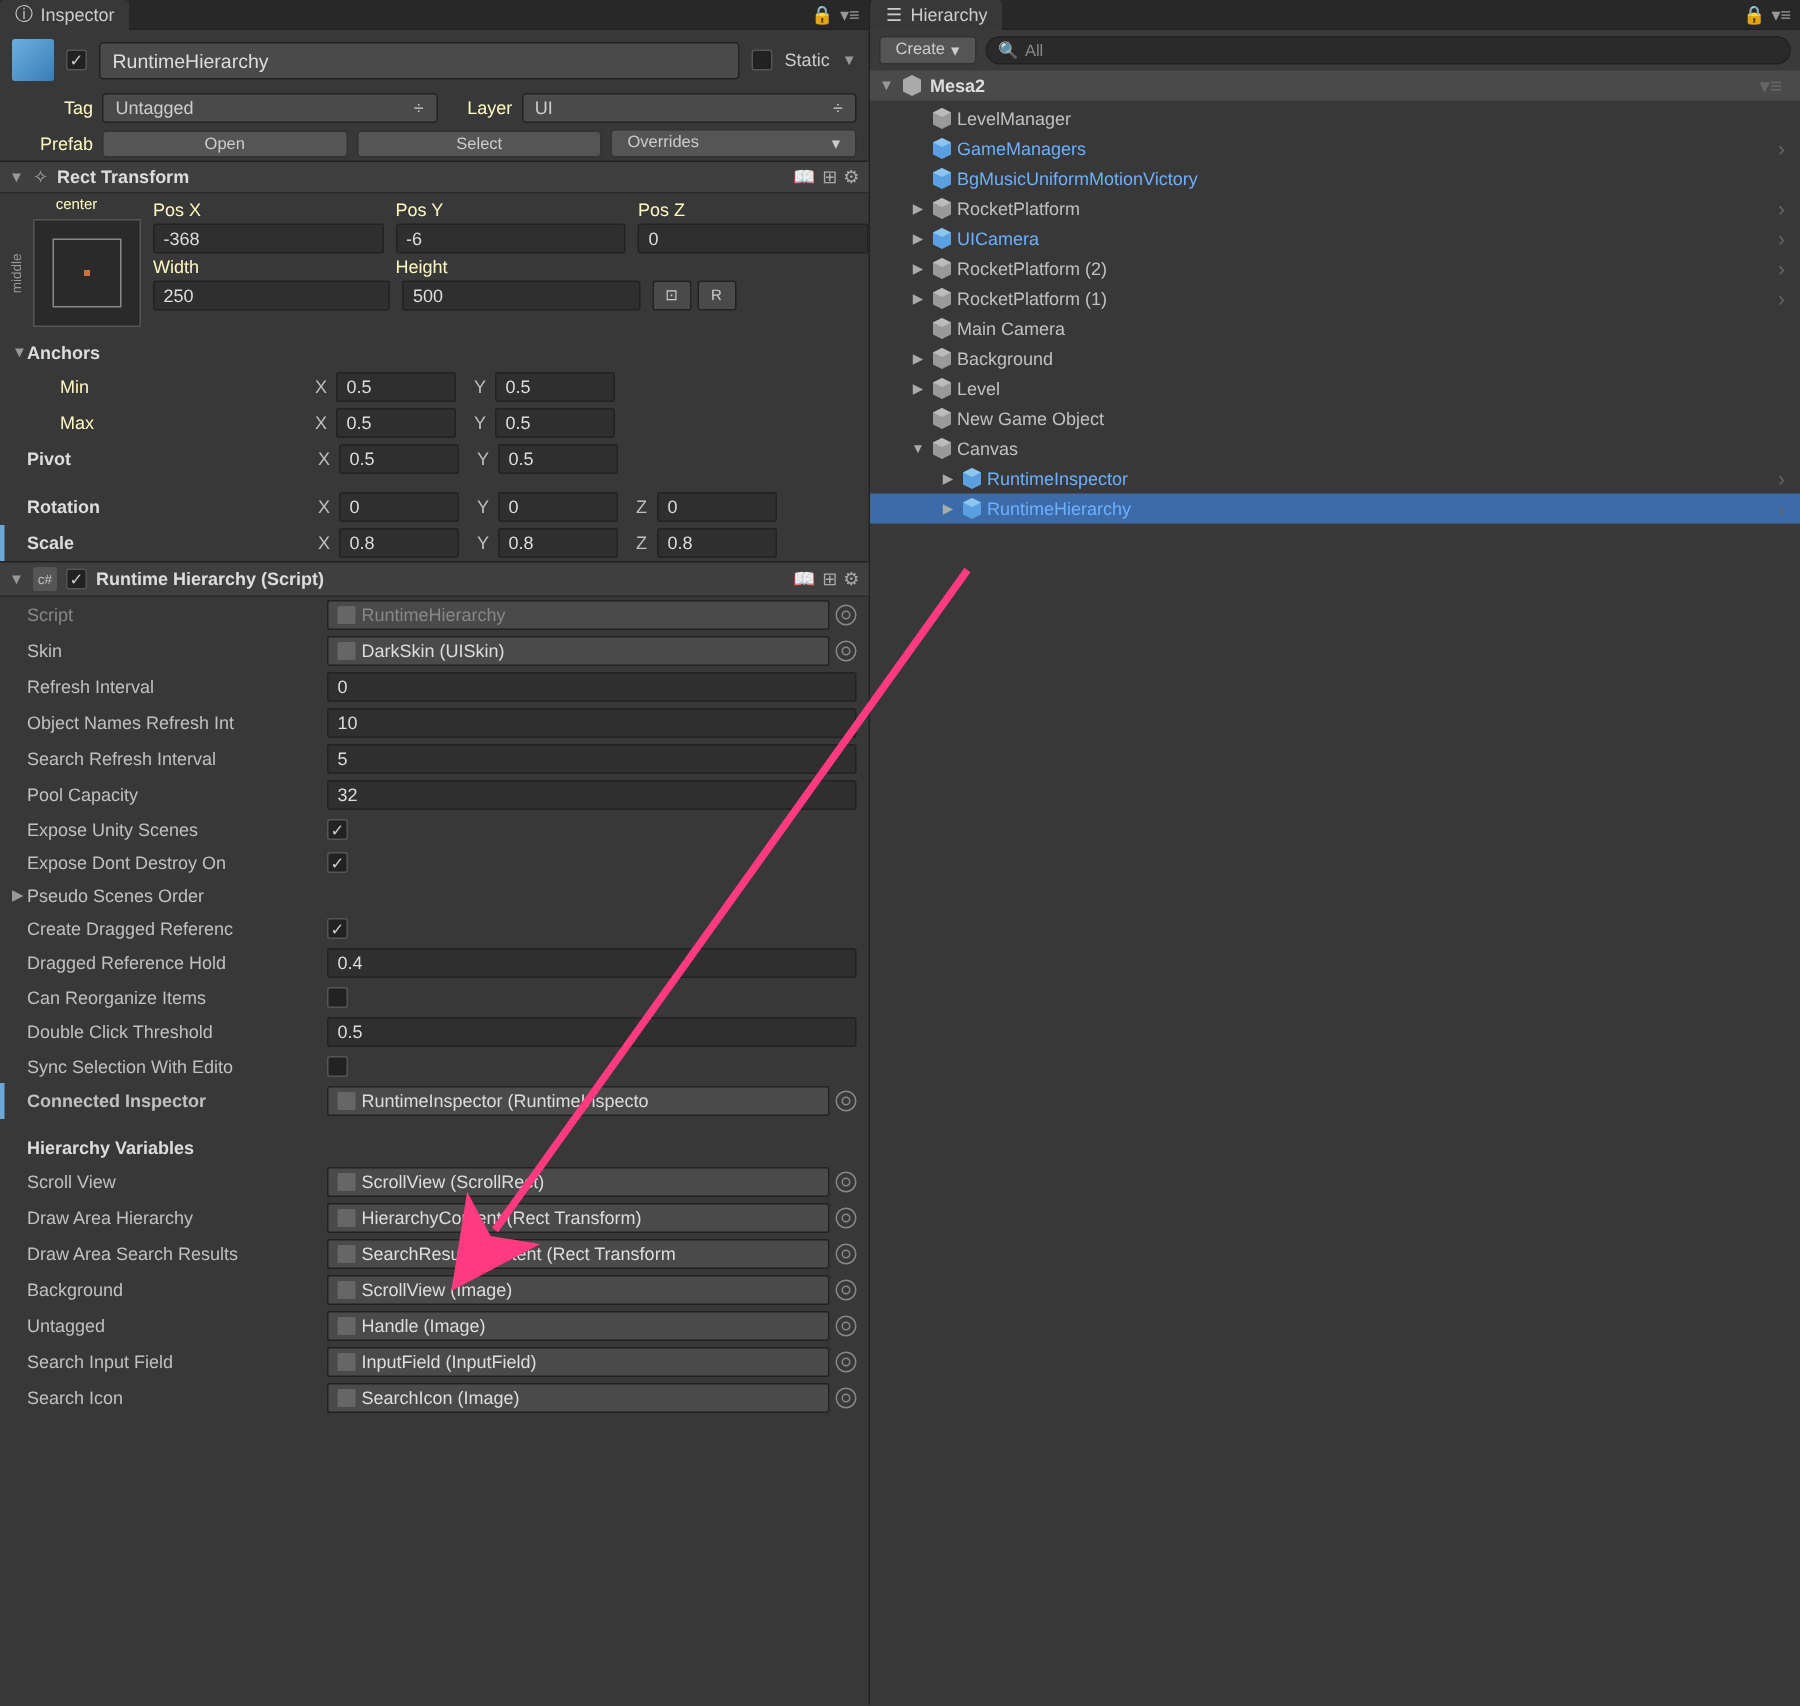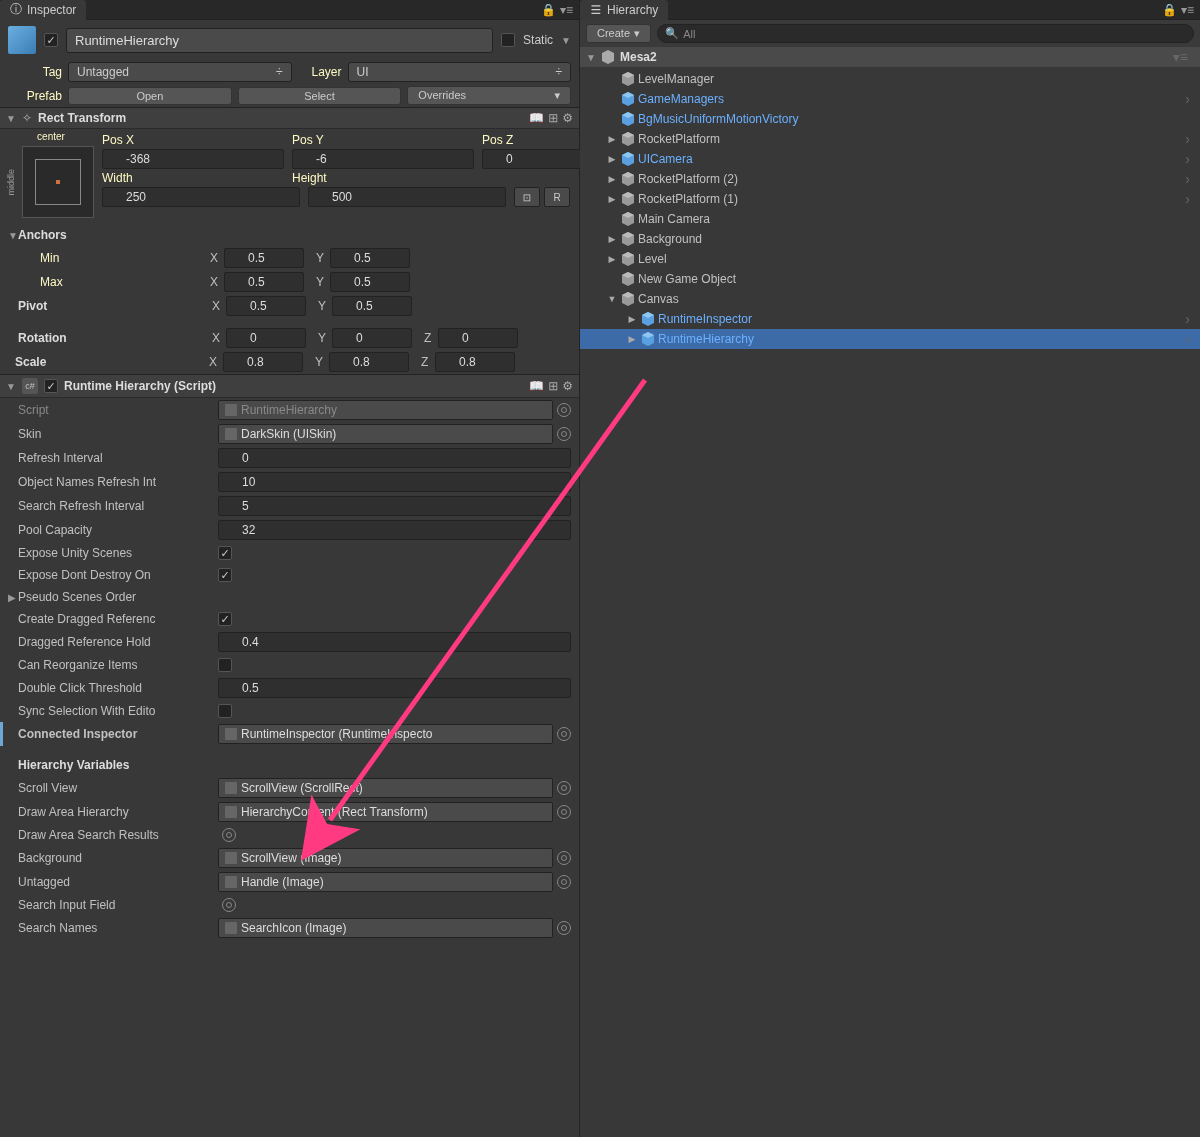--- a/index.html
+++ b/index.html
@@ -26,21 +26,21 @@
 .button-small { background: #555; border: 1px solid #333; border-radius: 3px; padding: 2px 10px; color: #ccc; font-size: 11px; text-align: center; }
 .section-header { display: flex; align-items: center; background: #3f3f3f; padding: 3px 6px; gap: 6px; border-top: 1px solid #222; border-bottom: 1px solid #2a2a2a; }
 .foldout { width: 10px; color: #999; cursor: pointer; font-size: 10px; }
 .component-icon { width: 16px; height: 16px; background: #555; border-radius: 2px; display: inline-flex; align-items: center; justify-content: center; font-size: 9px; }
 .section-title { flex: 1; font-weight: bold; color: #ddd; }
 .section-icons { display: flex; gap: 4px; color: #aaa; }
 .anchor-widget { width: 72px; height: 72px; background: #2a2a2a; border: 1px solid #555; position: relative; margin: 4px; }
 .anchor-widget::before { content: ''; position: absolute; inset: 12px; border: 1px solid #888; }
 .anchor-widget::after { content: ''; position: absolute; left: 50%; top: 50%; width: 4px; height: 4px; background: #d07040; transform: translate(-50%,-50%); }
 .vert-label { writing-mode: vertical-rl; transform: rotate(180deg); font-size: 9px; color: #999; padding: 2px; }
-.input-field { background: #2f2f2f; border: 1px solid #222; border-radius: 2px; padding: 2px 23px; color: #ddd; font-size: 12px; min-width: 0; }
+.input-field { background: #2f2f2f; border: 1px solid #222; border-radius: 2px; padding: 2px 6px; color: #ddd; font-size: 12px; min-width: 0; }
 .coord-label { color: #c0c0c0; font-size: 12px; width: 14px; }
 .prop-row { display: flex; align-items: center; padding: 2px 8px 2px 18px; min-height: 22px; }
 .prop-label { width: 200px; color: #c0c0c0; font-size: 12px; overflow: hidden; white-space: nowrap; }
 .prop-value { flex: 1; }
 .object-field { background: #4a4a4a; border: 1px solid #222; border-radius: 2px; padding: 2px 6px; color: #ddd; font-size: 12px; display: flex; align-items: center; gap: 4px; }
 .object-field-icon { width: 12px; height: 12px; background: #666; border-radius: 1px; }
 .circle-btn { width: 14px; height: 14px; border: 1px solid #888; border-radius: 50%; margin-left: 4px; position: relative; }
 .circle-btn::after { content: ''; position: absolute; inset: 3px; border: 1px solid #888; border-radius: 50%; }
 .blue-bar { width: 3px; background: #6ba8d6; align-self: stretch; }
 .hierarchy-toolbar { display: flex; align-items: center; padding: 4px 6px; gap: 6px; background: #3a3a3a; }
@@ -186,21 +186,21 @@
   <div style="height:8px"></div>
   <div class="prop-row">
     <span class="label label-bold" style="width:194px">Rotation</span>
     <span class="coord-label">X</span>
       <input class="input-field" style="width: 80px;" value="0">
     <span class="coord-label" style="margin-left:12px">Y</span>
       <input class="input-field" style="width: 80px;" value="0">
     <span class="coord-label" style="margin-left:12px">Z</span>
       <input class="input-field" style="width: 80px;" value="0">
   </div>
-  <div style="display:flex;align-items:stretch;flex-direction:column;">
+  <div style="display:flex;align-items:stretch;">
     <div class="blue-bar"></div>
     <div class="prop-row" style="flex:1;padding-left:15px">
       <span class="label label-bold" style="width:194px">Scale</span>
       <span class="coord-label">X</span>
         <input class="input-field" style="width: 80px;" value="0.8">
       <span class="coord-label" style="margin-left:12px">Y</span>
         <input class="input-field" style="width: 80px;" value="0.8">
       <span class="coord-label" style="margin-left:12px">Z</span>
         <input class="input-field" style="width: 80px;" value="0.8">
     </div>
@@ -310,44 +310,52 @@
   <div class="prop-row">
       <span class="prop-label">Draw Area Hierarchy</span>
       <div class="object-field prop-value">
         <span class="object-field-icon"></span>
         <span>HierarchyContent (Rect Transform)</span>
       </div>
       <span class="circle-btn"></span>
     </div>
   <div class="prop-row">
       <span class="prop-label">Draw Area Search Results</span>
+      <div class="object-field prop-value">
+        <span class="object-field-icon"></span>
+        <span>SearchResultsContent (Rect Transform</span>
+      </div>
       <span class="circle-btn"></span>
     </div>
   <div class="prop-row">
       <span class="prop-label">Background</span>
       <div class="object-field prop-value">
         <span class="object-field-icon"></span>
         <span>ScrollView (Image)</span>
       </div>
       <span class="circle-btn"></span>
     </div>
   <div class="prop-row">
       <span class="prop-label">Untagged</span>
       <div class="object-field prop-value">
         <span class="object-field-icon"></span>
         <span>Handle (Image)</span>
       </div>
       <span class="circle-btn"></span>
     </div>
   <div class="prop-row">
       <span class="prop-label">Search Input Field</span>
-      <span class="circle-btn"></span>
-    </div>
-  <div class="prop-row">
-      <span class="prop-label">Search Names</span>
+      <div class="object-field prop-value">
+        <span class="object-field-icon"></span>
+        <span>InputField (InputField)</span>
+      </div>
+      <span class="circle-btn"></span>
+    </div>
+  <div class="prop-row">
+      <span class="prop-label">Search Icon</span>
       <div class="object-field prop-value">
         <span class="object-field-icon"></span>
         <span>SearchIcon (Image)</span>
       </div>
       <span class="circle-btn"></span>
     </div>
 </div>
 
 <div class="panel panel-right">
   <div class="tab-bar">

